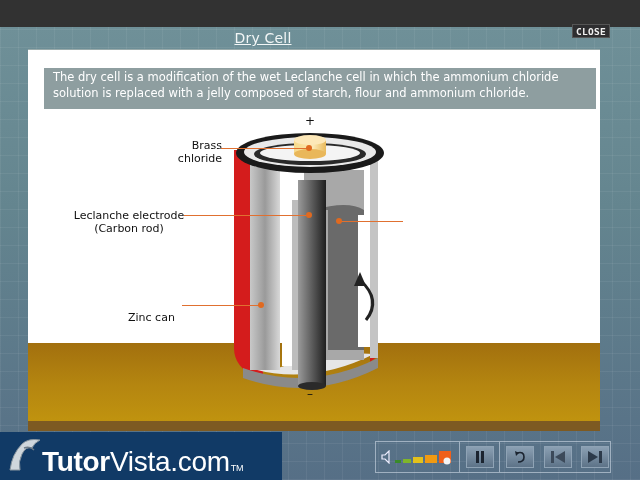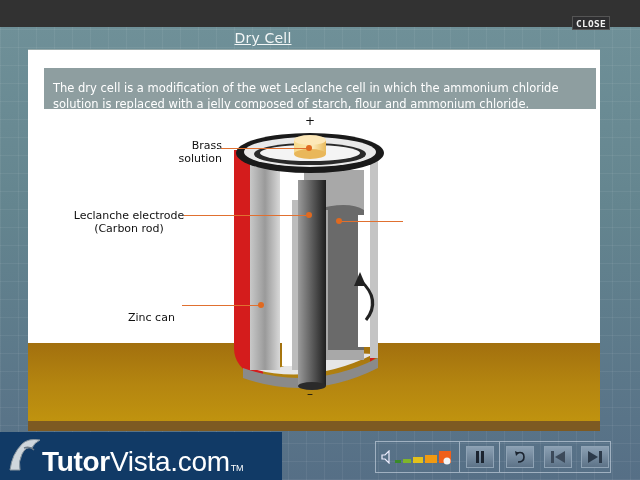--- a/index.html
+++ b/index.html
@@ -15,35 +15,35 @@
       repeating-linear-gradient(0deg, rgba(255,255,255,0.06) 0 1px, transparent 1px 18px),
       linear-gradient(180deg, #6f9098 0%, #64858f 40%, #566f86 100%);
   }
 
   .title {
     position: absolute; left: 0; width: 526px; top: 30px; text-align: center;
     color: #f2f6f6; font-size: 14px; letter-spacing: 0.2px; text-decoration: underline;
   }
 
   .close-btn {
-    position: absolute; left: 572px; top: 16px; width: 38px; height: 14px;
+    position: absolute; left: 572px; top: 24px; width: 38px; height: 14px;
     background: #2e2e30; color: #f0f0f0; font-size: 9.5px; font-weight: bold;
     text-align: center; line-height: 14px; border: 1px solid #555;
     font-family: "DejaVu Sans Mono", monospace; letter-spacing: 0.3px;
   }
 
   .stage {
     position: absolute; left: 28px; top: 49px; width: 572px; height: 382px;
     background: #ffffff; overflow: hidden; border-top: 1px solid #9aa;
   }
 
   .desc-box {
     position: absolute; left: 16px; top: 18px; width: 552px; height: 41px;
     background: #8e9ea0; color: #ffffff; font-size: 11.5px; line-height: 16px;
-    padding: 12px 9px;
+    padding: 1px 9px;
   }
 
   .floor {
     position: absolute; left: 0; top: 293px; width: 572px; height: 78px;
     background: linear-gradient(180deg, #a2700e 0%, #b58610 55%, #c0930f 100%);
   }
   .floor-edge {
     position: absolute; left: 0; top: 371px; width: 572px; height: 11px;
     background: #7d5a22;
   }
@@ -154,21 +154,21 @@
   <div class="dot" style="left:278px; top:162px;"></div>
 
   <div class="leader" style="left:311px; top:171px; width:64px;"></div>
   <div class="dot" style="left:308px; top:168px;"></div>
 
   <div class="leader" style="left:154px; top:255px; width:80px;"></div>
   <div class="dot" style="left:230px; top:252px;"></div>
 
   <div class="label center" style="left:128px; top:89px; width:66px;text-align:right;">
     <div>Brass</div>
-    <div>solution</div>
+    <div>chloride</div>
   </div>
   <div class="label center" style="left:44px; top:159px; width:114px;">
     <div>Leclanche electrode</div>
     <div>(Carbon rod)</div>
   </div>
   <div class="label" style="left:100px; top:261px;">Zinc can</div>
 
   <div class="label" style="left:279px; top:338px; font-size:12px;">–</div>
 </div>
 

